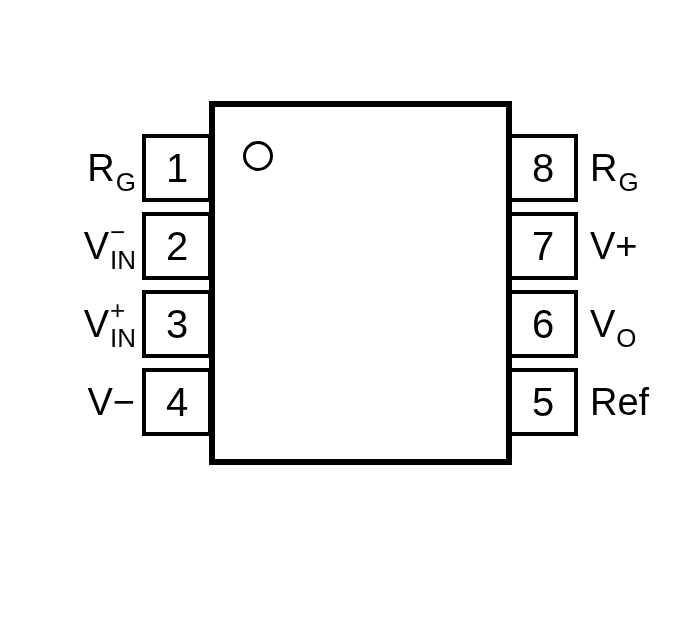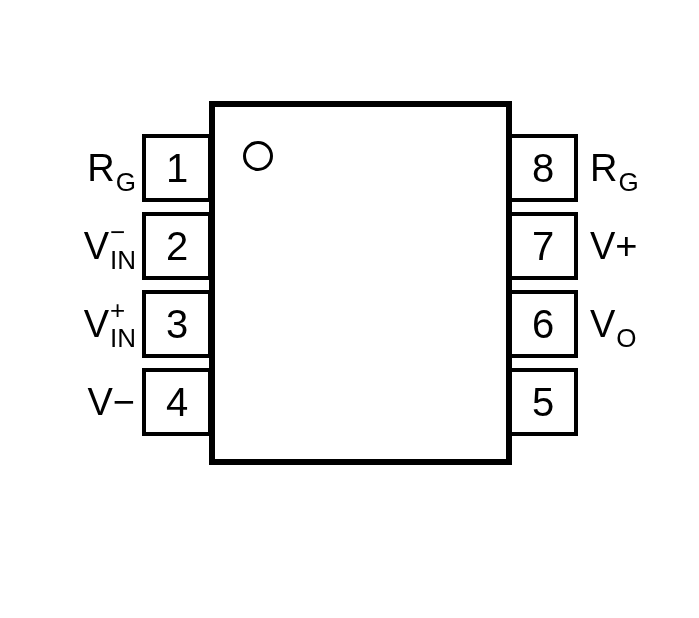--- a/index.html
+++ b/index.html
@@ -166,14 +166,21 @@
       <span class="sub"></span>
     </span>
   </div>
   <div class="pin-label right row3">
     <span>V</span>
     <span class="supsub">
       <span class="sup"></span>
       <span class="sub">O</span>
     </span>
   </div>
+  <div class="pin-label right row4">
+    <span>Ref</span>
+    <span class="supsub">
+      <span class="sup"></span>
+      <span class="sub"></span>
+    </span>
+  </div>
 
 </div>
 
 </body></html>

